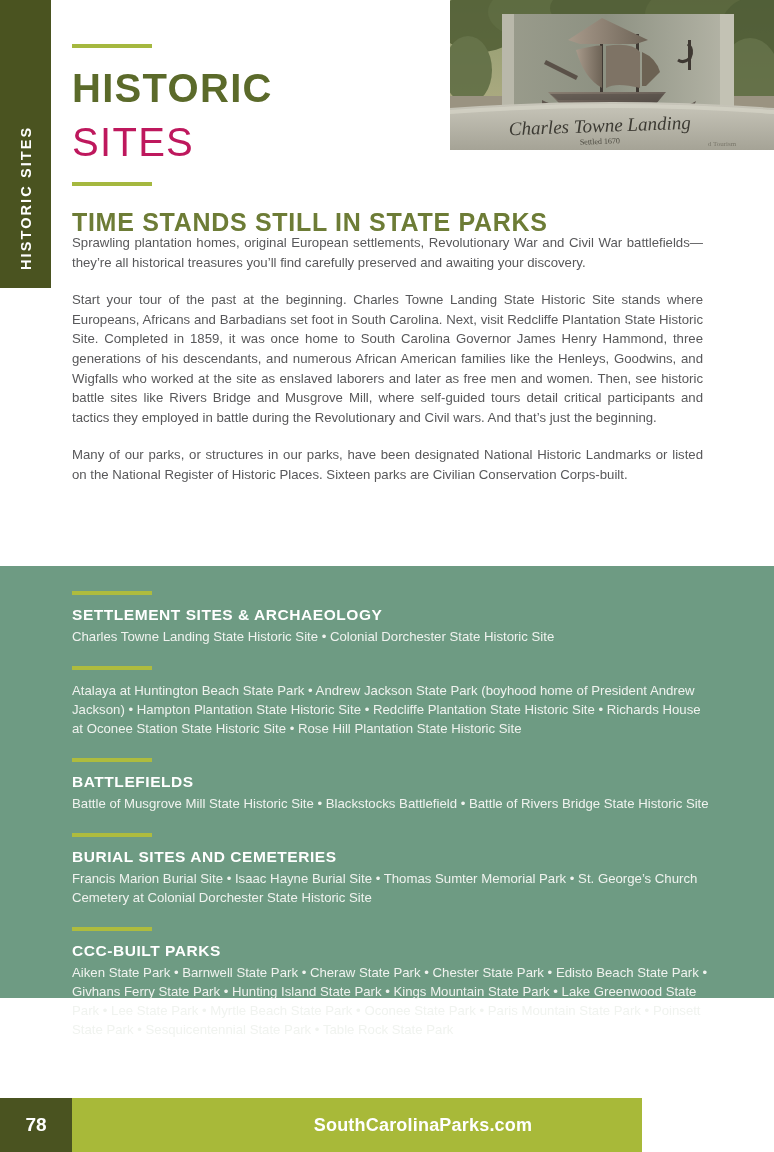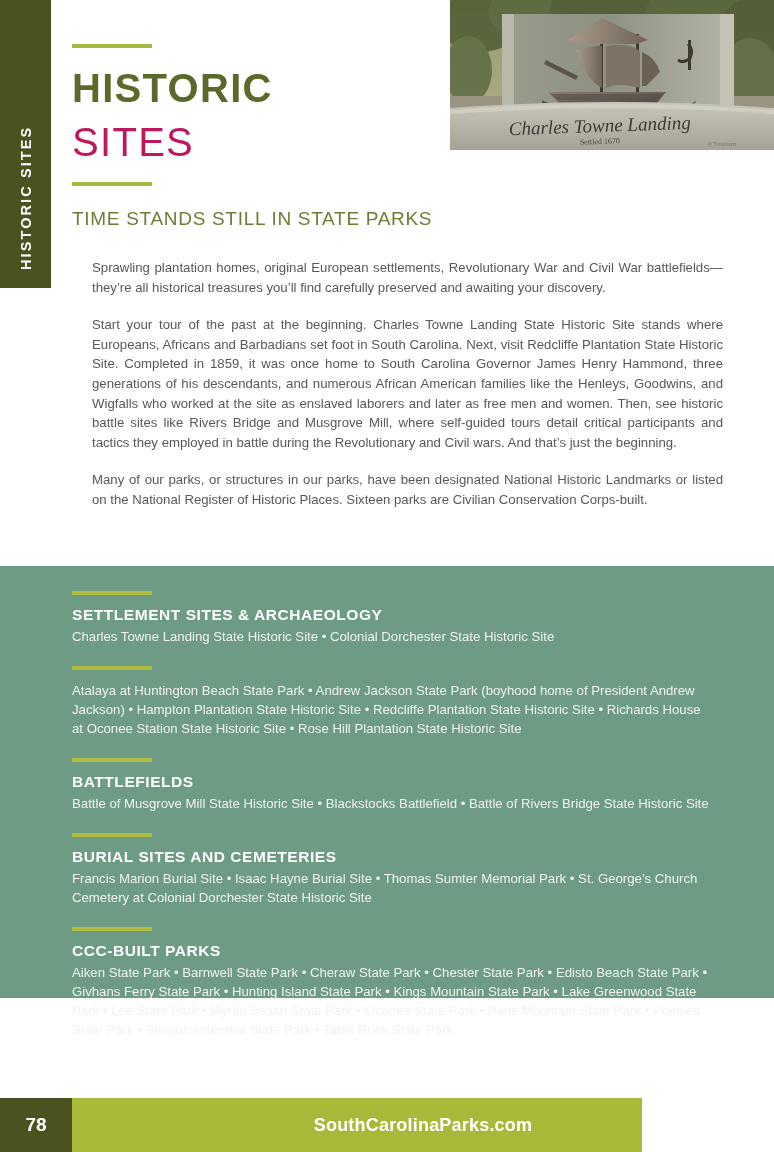--- a/index.html
+++ b/index.html
@@ -96,31 +96,30 @@
     width: 80px;
     height: 4px;
     background: #a5b83f;
   }
 
   
   .intro-head {
     position: absolute;
     left: 72px;
     top: 208px;
-    font-size: 19px;
-    font-weight: normal;
+    font-size: 25px;
+    font-weight: bold;
     color: #6d7c36;
     letter-spacing: 0.7px;
   }
   .intro-body {
     position: absolute;
     left: 72px;
-    top: 258px;
+    top: 233px;
     width: 631px;
-    margin-left: 20px;
   }
   .intro-body p {
     margin: 0 0 18px 0;
     font-size: 13.2px;
     line-height: 19.6px;
     color: #58585a;
     text-align: justify;
   }
   .intro-body p:last-child { margin-bottom: 0; }
 

